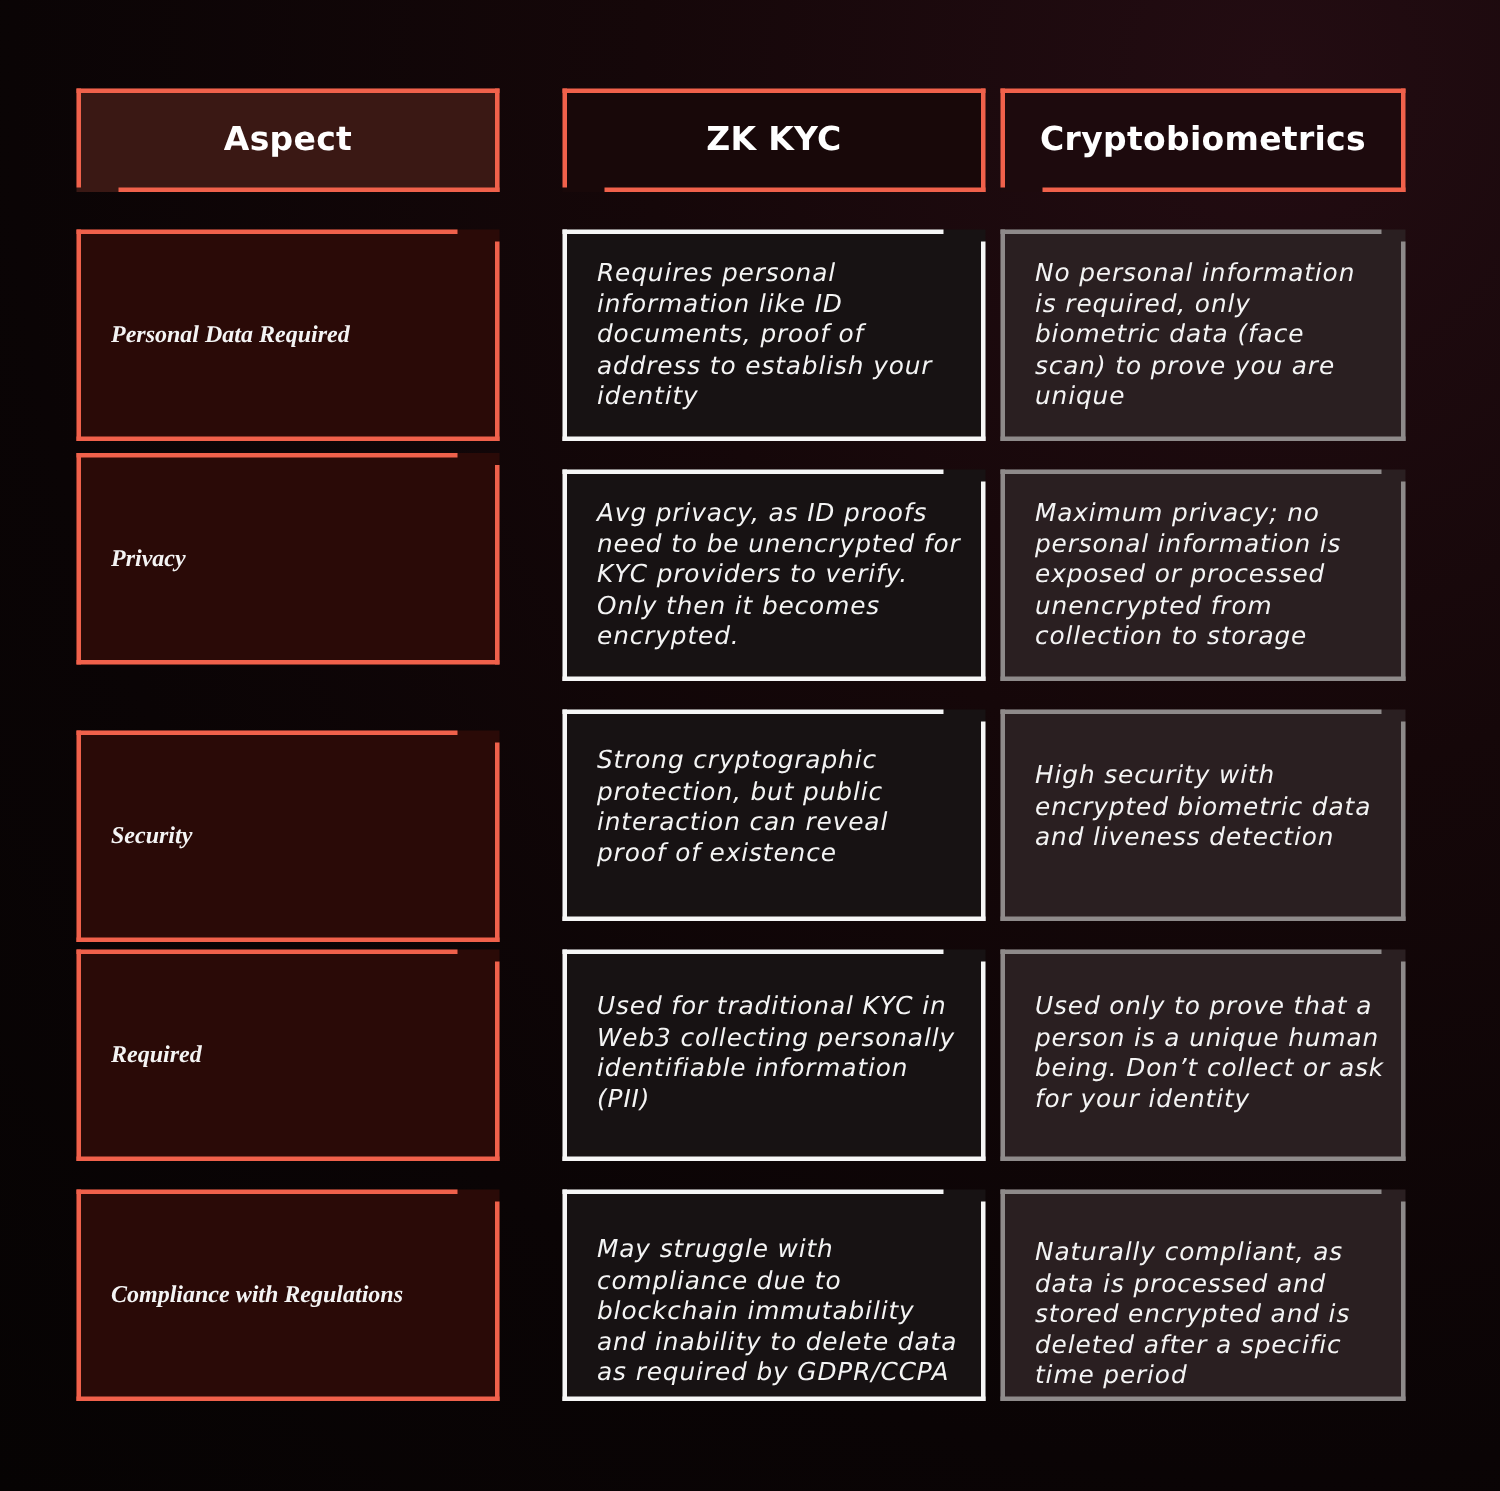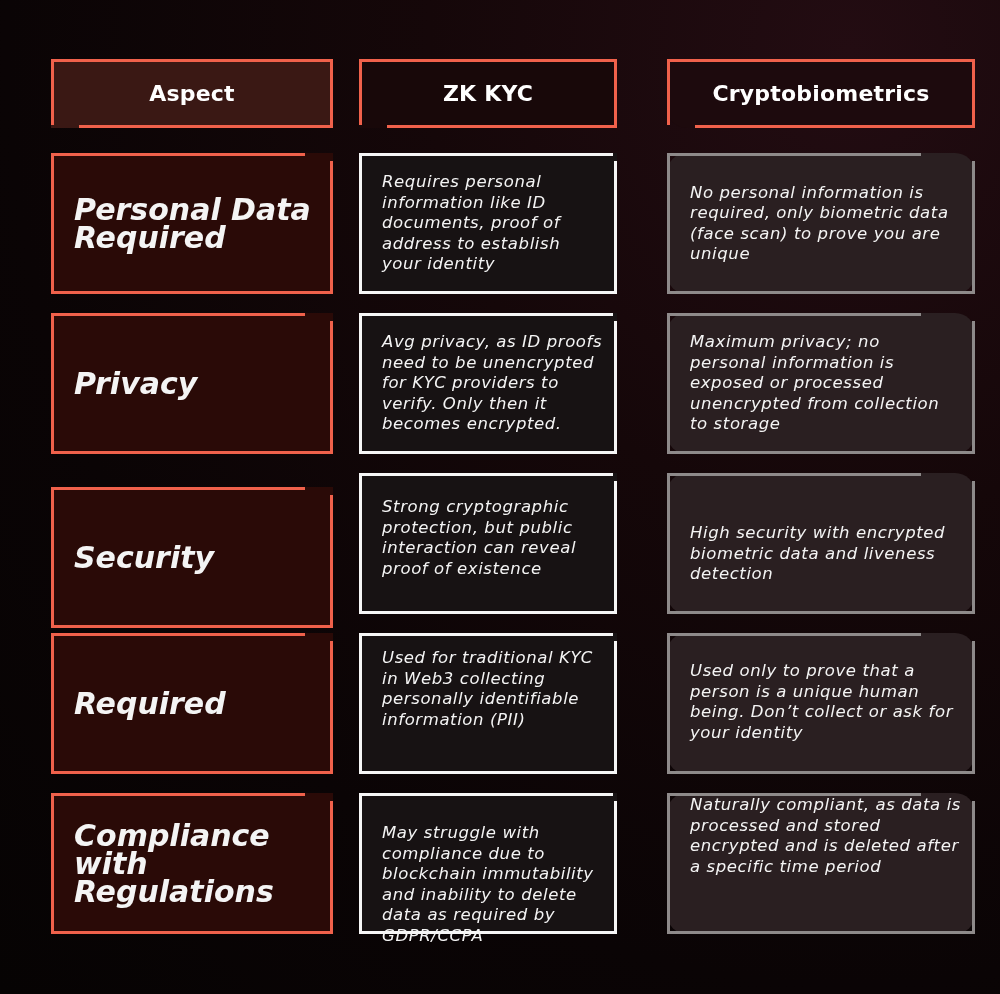--- a/index.html
+++ b/index.html
@@ -26,27 +26,27 @@
   .row-cell .b-top { top: 0; left: 0; width: 254px; height: 3px; }
   .row-cell .b-right { top: 8px; right: 0; bottom: 0; width: 3px; }
   .row-cell .b-left { top: 0; left: 0; bottom: 0; width: 3px; }
   .row-cell .b-bottom { bottom: 0; left: 0; right: 0; height: 3px; }
   .row-cell .text {
     position: absolute; left: 23px; right: 14px; top: 0; bottom: 0;
     display: flex; align-items: center;
     color: #f4f4f4; font-style: italic; font-size: 16.5px; line-height: 20.5px; letter-spacing: 0.6px;
   }
   .row-cell.aspect .text {
-    font-weight: bold; font-size: 30px; line-height: 28px; letter-spacing: 0;
+    font-weight: bold; font-size: 16px; line-height: 28px; letter-spacing: 0; font-family: Liberation Serif, serif;
   }
   .row-cell.zk .text { padding-top: 0; }
 
   .col-aspect { left: 51px; width: 282px; }
-  .col-zk { left: 359px; width: 258px; }
-  .col-cb { left: 667px; width: 308px; border-radius: 20px; }
+  .col-zk { left: 375px; width: 282px; }
+  .col-cb { left: 667px; width: 270px; }
 
   .aspect-bg { background: #2a0a07; }
   .hdr.col-aspect { background: #3a1814; }
   .hdr.col-zk { background: #180809; }
   .hdr.col-cb { background: #1d0a0d; }
   .zk-bg { background: #171213; }
   .cb-bg { background: #2a1f21; }
 
   .accent { background: #f0614b; }
   .white { background: #f6f6f6; }
@@ -94,21 +94,21 @@
     <div class="text">Requires personal information like ID documents, proof of address to establish your identity</div>
   </div>
   <div class="cell row-cell cb col-cb cb-bg" style="top:153px">
     <div class="b-top grey"></div>
       <div class="b-right grey"></div>
       <div class="b-left grey"></div>
       <div class="b-bottom grey"></div>
     <div class="text">No personal information is required, only biometric data (face scan) to prove you are unique</div>
   </div>
 
-  <div class="cell row-cell aspect col-aspect aspect-bg" style="top:313px">
+  <div class="cell row-cell aspect col-aspect aspect-bg" style="top:302px">
     <div class="b-top accent"></div>
       <div class="b-right accent"></div>
       <div class="b-left accent"></div>
       <div class="b-bottom accent"></div>
     <div class="text">Privacy</div>
   </div>
   <div class="cell row-cell zk col-zk zk-bg" style="top:313px">
     <div class="b-top white"></div>
       <div class="b-right white"></div>
       <div class="b-left white"></div>
@@ -135,36 +135,36 @@
       <div class="b-right white"></div>
       <div class="b-left white"></div>
       <div class="b-bottom white"></div>
     <div class="text" style="align-items:flex-start;padding-top:24px">Strong cryptographic protection, but public interaction can reveal proof of existence</div>
   </div>
   <div class="cell row-cell cb col-cb cb-bg" style="top:473px">
     <div class="b-top grey"></div>
       <div class="b-right grey"></div>
       <div class="b-left grey"></div>
       <div class="b-bottom grey"></div>
-    <div class="text" style="align-items:flex-start;padding-top:50px">High security with encrypted biometric data and liveness detection</div>
+    <div class="text" style="align-items:flex-start;padding-top:34px">High security with encrypted biometric data and liveness detection</div>
   </div>
 
   <div class="cell row-cell aspect col-aspect aspect-bg" style="top:633px">
     <div class="b-top accent"></div>
       <div class="b-right accent"></div>
       <div class="b-left accent"></div>
       <div class="b-bottom accent"></div>
     <div class="text">Required</div>
   </div>
   <div class="cell row-cell zk col-zk zk-bg" style="top:633px">
     <div class="b-top white"></div>
       <div class="b-right white"></div>
       <div class="b-left white"></div>
       <div class="b-bottom white"></div>
-    <div class="text" style="align-items:flex-start;padding-top:15px">Used for traditional KYC in Web3 collecting personally identifiable information (PII)</div>
+    <div class="text" style="align-items:flex-start;padding-top:28px">Used for traditional KYC in Web3 collecting personally identifiable information (PII)</div>
   </div>
   <div class="cell row-cell cb col-cb cb-bg" style="top:633px">
     <div class="b-top grey"></div>
       <div class="b-right grey"></div>
       <div class="b-left grey"></div>
       <div class="b-bottom grey"></div>
     <div class="text" style="align-items:flex-start;padding-top:28px">Used only to prove that a person is a unique human being. Don’t collect or ask for your identity</div>
   </div>
 
   <div class="cell row-cell aspect col-aspect aspect-bg" style="top:793px">
@@ -179,16 +179,16 @@
       <div class="b-right white"></div>
       <div class="b-left white"></div>
       <div class="b-bottom white"></div>
     <div class="text" style="align-items:flex-start;padding-top:30px">May struggle with compliance due to blockchain immutability and inability to delete data as required by GDPR/CCPA</div>
   </div>
   <div class="cell row-cell cb col-cb cb-bg" style="top:793px">
     <div class="b-top grey"></div>
       <div class="b-right grey"></div>
       <div class="b-left grey"></div>
       <div class="b-bottom grey"></div>
-    <div class="text" style="align-items:flex-start;padding-top:2px">Naturally compliant, as data is processed and stored encrypted and is deleted after a specific time period</div>
+    <div class="text" style="align-items:flex-start;padding-top:32px">Naturally compliant, as data is processed and stored encrypted and is deleted after a specific time period</div>
   </div>
 
 </div>
 
 </body></html>

